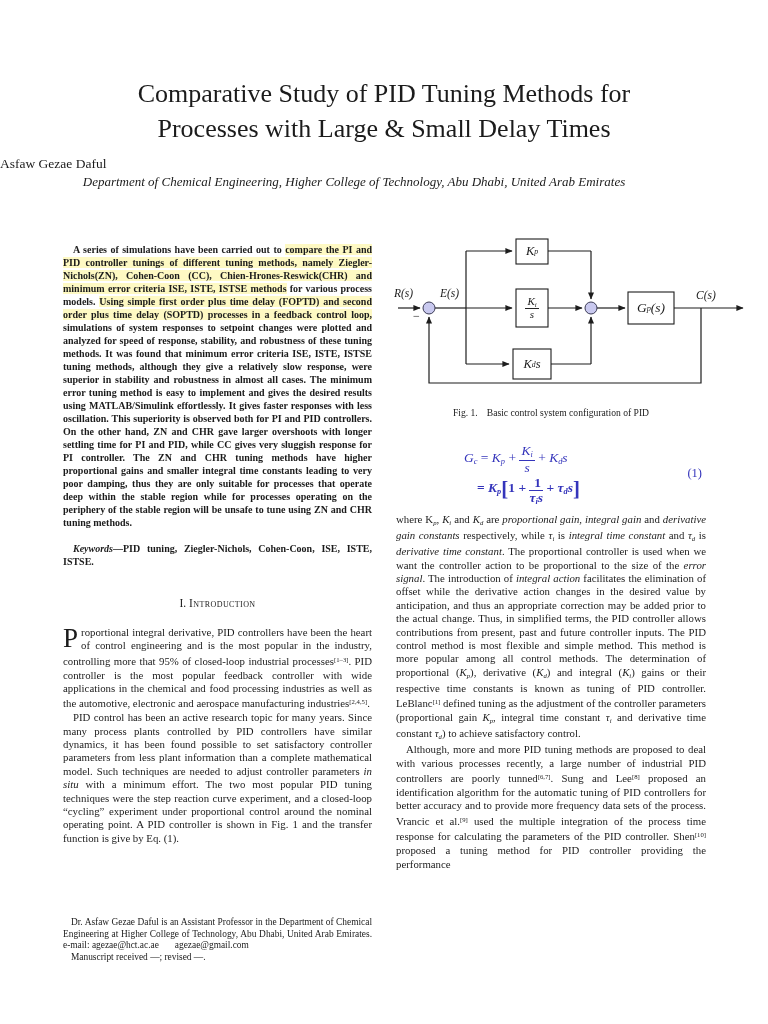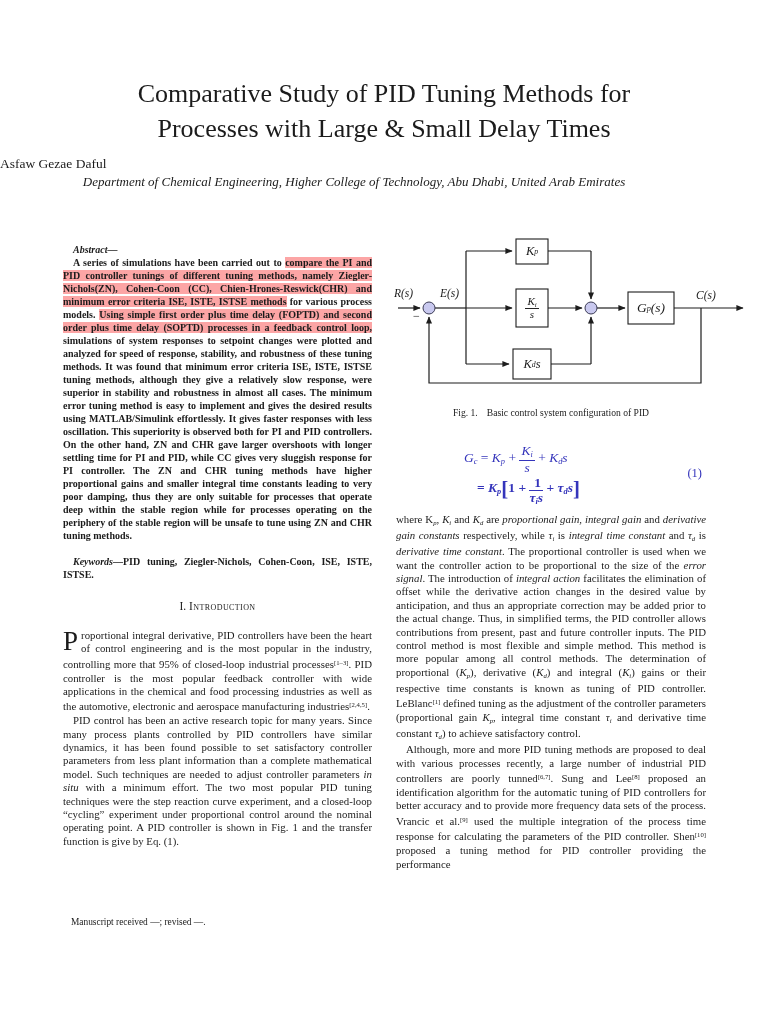--- a/index.html
+++ b/index.html
@@ -3,39 +3,39 @@
 <meta charset="utf-8">
 <style>
   html,body{margin:0;padding:0;}
   body{
     width:768px;height:1024px;position:relative;background:#ffffff;
     font-family:"Liberation Serif","DejaVu Serif",serif;color:#1b1b1b;
     -webkit-font-smoothing:antialiased;overflow:hidden;
   }
   
   .it{font-style:italic;}
-  .hl{background:#fca5a5;}
+  .hl{background:#fef9c3;}
   .sup{font-size:0.62em;vertical-align:0.5em;letter-spacing:0;}
   .sb{font-size:0.62em;vertical-align:-0.25em;}
   .gap{display:inline-block;width:16px;}
   .dropcap{float:left;font-size:27px;line-height:23px;padding:1px 3px 0 0;}
   
   .paper-title{position:absolute;left:0;width:768px;top:76px;text-align:center;
     font-size:26px;line-height:35px;}
   .paper-author{position:absolute;left:0;width:768px;top:156px;font-size:13.5px;}
   .paper-affil{position:absolute;left:0;width:708px;top:174px;text-align:center;
     font-size:13px;font-style:italic;}
   
   .col-left{position:absolute;left:63px;top:243px;width:309px;text-align:justify;}
   .col-right{position:absolute;left:396px;top:237px;width:310px;text-align:justify;}
   .abstract{font-size:10px;line-height:13px;font-weight:bold;}
   .abstract-label{font-style:italic;padding-left:10px;}
   .abstract p{margin:0;text-indent:10px;}
   .keywords{margin-top:13px;font-size:10px;line-height:13px;font-weight:bold;text-indent:10px;}
-  .sec-head{margin-top:19px;margin-bottom:17px;text-align:center;font-size:11.5px;}
+  .sec-head{margin-top:29px;margin-bottom:17px;text-align:center;font-size:11.5px;}
   .sec-head .sc{font-variant:small-caps;letter-spacing:0.4px;}
   .body-text{font-size:10.8px;line-height:13.4px;}
   .body-text p{margin:0;}
   .indent{text-indent:10px;}
   .footnote{position:absolute;left:63px;top:917px;width:309px;font-size:9.4px;
     line-height:11.6px;text-align:justify;}
   .footnote p{margin:0;text-indent:8px;}
   
   .figure{position:relative;width:352px;height:158px;}
   .figure svg{position:absolute;left:0;top:0;}
@@ -68,35 +68,35 @@
 
 <div class="paper-title">
   <div>Comparative Study of PID Tuning Methods for</div>
   <div>Processes with Large &amp; Small Delay Times</div>
 </div>
 <div class="paper-author">Asfaw Gezae Daful</div>
 <div class="paper-affil">Department of Chemical Engineering, Higher College of Technology, Abu Dhabi, United Arab Emirates</div>
 
 <div class="col-left">
   <div class="abstract">
-    <div class="abstract-label">Abstract—</div>
     <p><span>A series of simulations have been carried out to </span><span class="hl">compare the PI and PID controller tunings of different tuning methods, namely Ziegler-Nichols(ZN), Cohen-Coon (CC), Chien-Hrones-Reswick(CHR) and minimum error criteria ISE, ISTE, ISTSE methods</span><span> for various process models. </span><span class="hl">Using simple first order plus time delay (FOPTD) and second order plus time delay (SOPTD) processes in a feedback control loop,</span><span> simulations of system responses to setpoint changes were plotted and analyzed for speed of response, stability, and robustness of these tuning methods. It was found that minimum error criteria ISE, ISTE, ISTSE tuning methods, although they give a relatively slow response, were superior in stability and robustness in almost all cases. The minimum error tuning method is easy to implement and gives the desired results using MATLAB/Simulink effortlessly. It gives faster responses with less oscillation. This superiority is observed both for PI and PID controllers. On the other hand, ZN and CHR gave larger overshoots with longer settling time for PI and PID, while CC gives very sluggish response for PI controller. The ZN and CHR tuning methods have higher proportional gains and smaller integral time constants leading to very poor damping, thus they are only suitable for processes that operate deep within the stable region while for processes operating on the periphery of the stable region will be unsafe to tune using ZN and CHR tuning methods.</span></p>
   </div>
   <div class="keywords"><span class="it">Keywords</span><span>—PID tuning, Ziegler-Nichols, Cohen-Coon, ISE, ISTE, ISTSE.</span></div>
   <div class="sec-head">
     <span>I.</span>
     <span class="sc">Introduction</span>
   </div>
   <div class="body-text">
     <p><span class="dropcap">P</span><span>roportional integral derivative, PID controllers have been the heart of control engineering and is the most popular in the industry, controlling more that 95% of closed-loop industrial processes</span><span class="sup">[1–3]</span><span>. PID controller is the most popular feedback controller with wide applications in the chemical and food processing industries as well as the automotive, electronic and aerospace manufacturing industries</span><span class="sup">[2,4,5]</span><span>.</span></p>
     <p class="indent"><span>PID control has been an active research topic for many years. Since many process plants controlled by PID controllers have similar dynamics, it has been found possible to set satisfactory controller parameters from less plant information than a complete mathematical model. Such techniques are needed to adjust controller parameters </span><span class="it">in situ</span><span> with a minimum effort. The two most popular PID tuning techniques were the step reaction curve experiment, and a closed-loop “cycling” experiment under proportional control around the nominal operating point. A PID controller is shown in Fig. 1 and the transfer function is give by Eq. (1).</span></p>
   </div>
 </div>
 
 <div class="footnote">
+  <p><span>Dr. Asfaw Gezae Daful is an Assistant Professor in the Department of Chemical Engineering at Higher College of Technology, Abu Dhabi, United Arab Emirates. e-mail: agezae@hct.ac.ae</span><span class="gap"></span><span>agezae@gmail.com</span></p>
   <p><span>Manuscript received —; revised —.</span></p>
 </div>
 
 <div class="col-right">
 
   <div class="figure">
     <svg width="352" height="158" viewBox="0 0 352 158">
       <defs>
         <marker id="ah" markerWidth="7" markerHeight="6" refX="5.5" refY="2.5" orient="auto">
           <path d="M0,0 L6,2.5 L0,5 Z" fill="#1d1d1d"></path>

